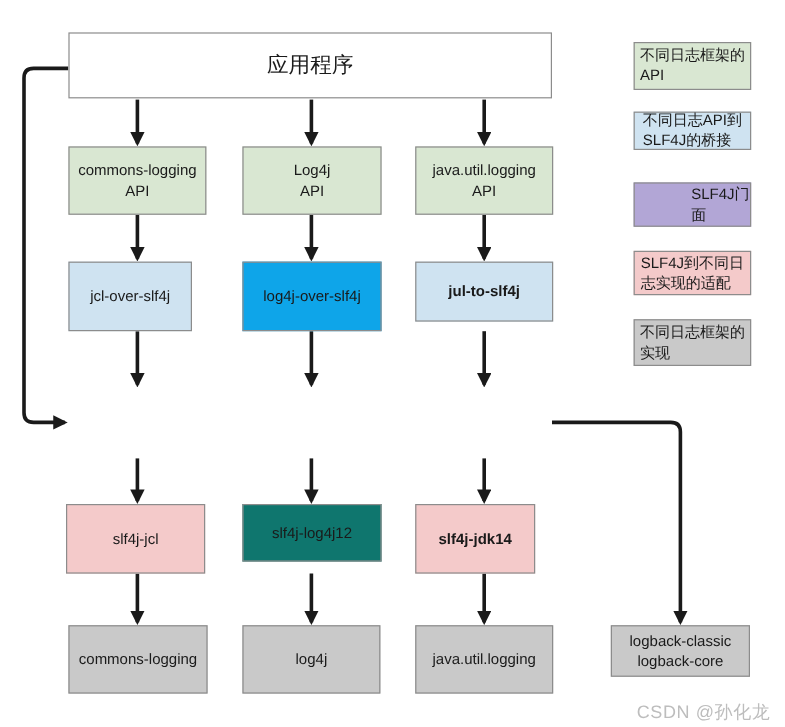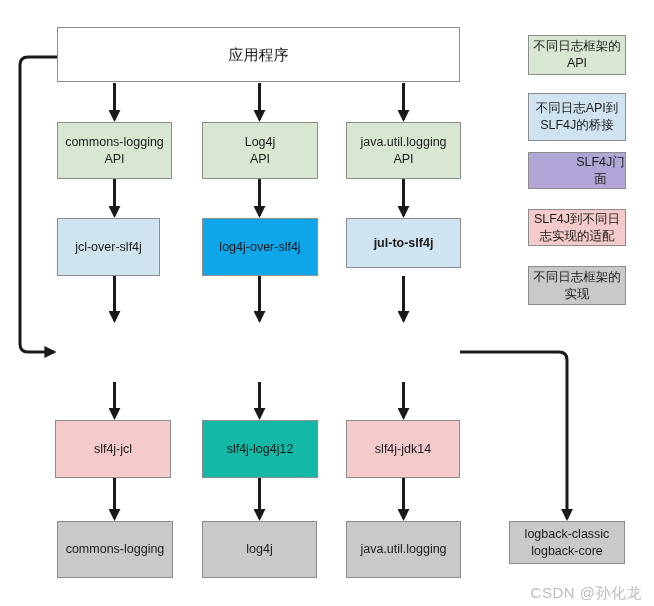--- a/index.html
+++ b/index.html
@@ -33,21 +33,21 @@
     background: #ffffff;
   }
   .legend-box {
     position: absolute;
     left: 528px;
     width: 98px;
     border: 1.6px solid #8c8c8c;
     display: flex;
     align-items: center;
     justify-content: center;
-    text-align: center;
+    text-align: left;
     font-size: 12.5px;
     line-height: 1.35;
     white-space: pre-line;
   }
   .watermark {
     position: absolute;
     right: 12px;
     top: 584px;
     font-size: 15px;
     letter-spacing: 0.5px;
@@ -85,47 +85,47 @@
       <path d="M114.5 478 V518.5" marker-end="url(#ah)"></path>
       <path d="M259.5 478 V518.5" marker-end="url(#ah)"></path>
       <path d="M403.5 478 V518.5" marker-end="url(#ah)"></path>
 
       <path d="M57 57 H28 Q20 57 20 65 V344 Q20 352 28 352 H54" marker-end="url(#ah)"></path>
 
       <path d="M460 352 H559 Q567 352 567 360 V518.5" marker-end="url(#ah)"></path>
     </g>
   </svg>
 
-  <div class="node" style="left:57px; top:27px; width:403px; height:55px; font-size:15px;">应用程序</div>
+  <div class="node" style="left:57px; top:27px; width:403px; height:55px; font-size:18px;">应用程序</div>
 
   <div class="node" style="left: 57px; top: 122px; width: 115px; height: 57px; background-color: rgb(217, 231, 210);">commons-logging
 API</div>
   <div class="node" style="left: 202px; top: 122px; width: 116px; height: 57px; background-color: rgb(217, 231, 210);">Log4j
 API</div>
   <div class="node" style="left: 346px; top: 122px; width: 115px; height: 57px; background-color: rgb(217, 231, 210);">java.util.logging
 API</div>
 
   <div class="node" style="left: 57px; top: 218px; width: 103px; height: 58px; background-color: rgb(207, 227, 241);">jcl-over-slf4j</div>
   <div class="node" style="left: 202px; top: 218px; width: 116px; height: 58px; background-color: #0ea5e9;">log4j-over-slf4j</div>
   <div class="node" style="left: 346px; top: 218px; width: 115px; height: 50px; background-color: rgb(207, 227, 241); font-weight: bold;">jul-to-slf4j</div>
 
 
   <div class="node" style="left: 55px; top: 420px; width: 116px; height: 58px; background-color: rgb(244, 202, 202);">slf4j-jcl</div>
-  <div class="node" style="left: 202px; top: 420px; width: 116px; height: 58px; background-color: #14b8a6;">slf4j-log4j12</div>
-  <div class="node" style="left: 346px; top: 420px; width: 114px; height: 58px; background-color: rgb(244, 202, 202);">slf4j-jdk14</div>
+  <div class="node" style="left: 202px; top: 420px; width: 116px; height: 48px; background-color: #0f766e;">slf4j-log4j12</div>
+  <div class="node" style="left: 346px; top: 420px; width: 100px; height: 58px; background-color: rgb(244, 202, 202); font-weight: bold;">slf4j-jdk14</div>
 
   <div class="node" style="left: 57px; top: 521px; width: 116px; height: 57px; background-color: rgb(201, 201, 201);">commons-logging</div>
   <div class="node" style="left: 202px; top: 521px; width: 115px; height: 57px; background-color: rgb(201, 201, 201);">log4j</div>
   <div class="node" style="left: 346px; top: 521px; width: 115px; height: 57px; background-color: rgb(201, 201, 201);">java.util.logging</div>
   <div class="node" style="left: 509px; top: 521px; width: 116px; height: 43px; background-color: rgb(201, 201, 201);">logback-classic
 logback-core</div>
 
   <div class="legend-box" style="top: 35px; height: 40px; background-color: rgb(217, 231, 210);">不同日志框架的
 API</div>
-  <div class="legend-box" style="top: 93px; height: 48px; background-color: rgb(207, 227, 241);">不同日志API到
+  <div class="legend-box" style="top: 93px; height: 32px; background-color: rgb(207, 227, 241);">不同日志API到
 SLF4J的桥接</div>
   <div class="legend-box" style="top: 152px; height: 37px; background-color: rgb(178, 166, 214); padding-left: 47px;">SLF4J门面</div>
   <div class="legend-box" style="top: 209px; height: 37px; background-color: rgb(244, 202, 202);">SLF4J到不同日
 志实现的适配</div>
   <div class="legend-box" style="top: 266px; height: 39px; background-color: rgb(201, 201, 201);">不同日志框架的
 实现</div>
 
   <div class="watermark" style="color: rgb(189, 189, 189);">CSDN @孙化龙</div>
 
 </div>

